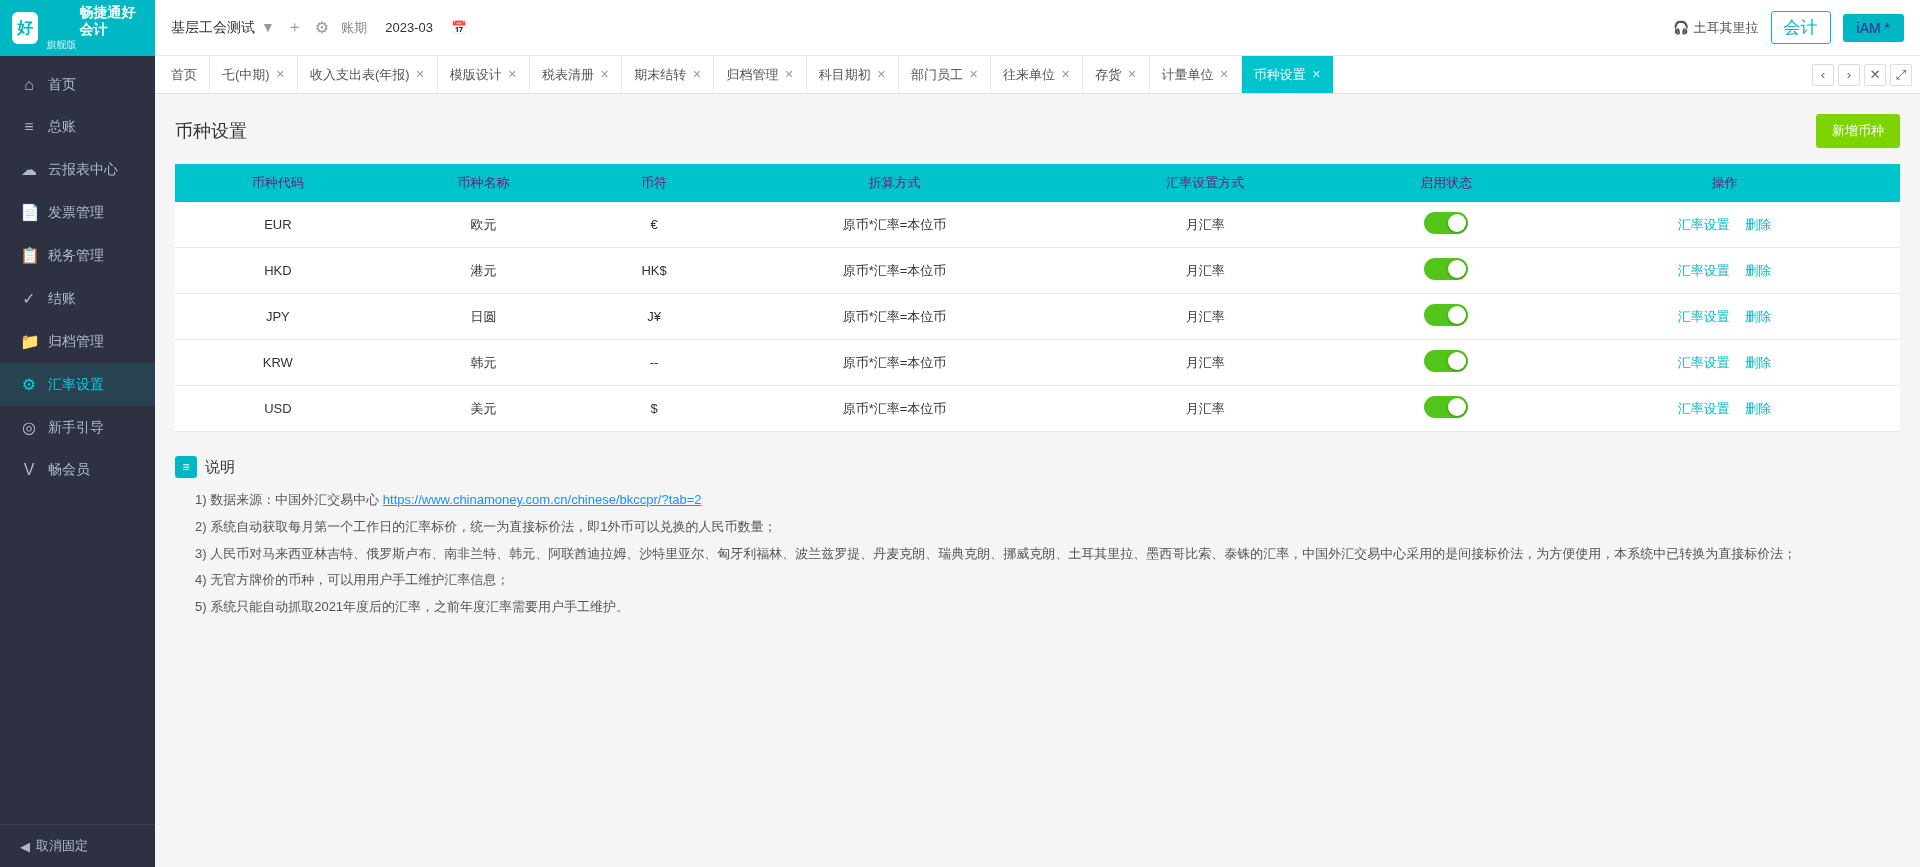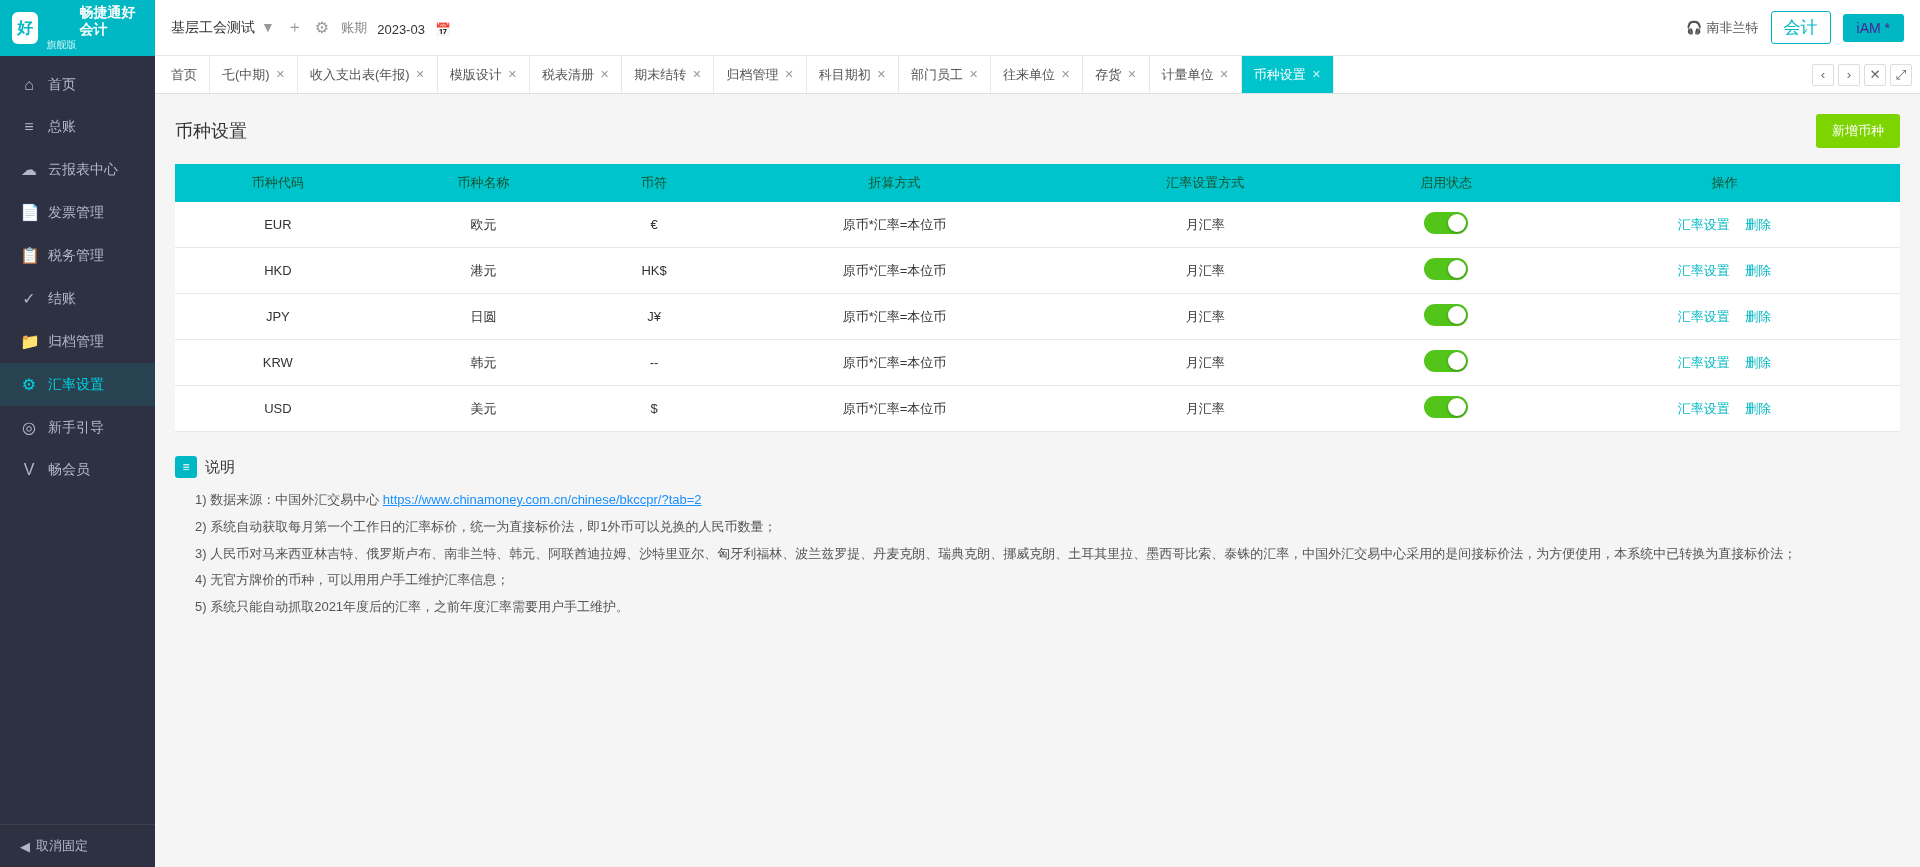--- a/index.html
+++ b/index.html
@@ -67,21 +67,21 @@
       display: flex;
       align-items: center;
       padding: 0 16px;
       border-bottom: 1px solid #e8e8e8;
       gap: 12px;
     }
     .topbar-title { font-size: 14px; color: #333; display: flex; align-items: flex-start; gap: 6px; }
     .topbar-title .dropdown-icon { color: #999; cursor: pointer; }
     .topbar-plus { color: #999; cursor: pointer; font-size: 16px; }
     .topbar-settings { color: #999; cursor: pointer; font-size: 16px; }
-    .topbar-period { display: flex; align-items: flex-end; gap: 10px; font-size: 13px; color: #555; }
+    .topbar-period { display: flex; align-items: center; gap: 18px; font-size: 13px; color: #555; }
     .topbar-period-label { color: #888; }
     .topbar-period-value { color: #333; font-weight: 500; }
     .topbar-period-icon { color: #00b8c4; cursor: pointer; }
     .topbar-right { margin-left: auto; display: flex; align-items: center; gap: 12px; }
     .topbar-help { display: flex; align-items: center; gap: 4px; color: #555; font-size: 13px; cursor: pointer; }
     .topbar-user-btn {
       background: white;
       border: 1px solid #00b8c4;
       color: #00b8c4;
       padding: 4px 12px;
@@ -147,21 +147,21 @@
       color: white;
       border: none;
       padding: 8px 16px;
       border-radius: 3px;
       cursor: pointer;
       font-size: 13px;
     }
 
     
     .data-table { width: 100%; border-collapse: collapse; background: white; }
-    .data-table thead tr { background: #00c4cc; color: #14532d; }
+    .data-table thead tr { background: #00c4cc; color: #701a75; }
     .data-table thead th {
       padding: 10px 12px;
       font-weight: 500;
       font-size: 13px;
       text-align: center;
     }
     .data-table tbody tr { border-bottom: 1px solid #e8e8e8; }
     .data-table tbody td {
       padding: 10px 12px;
       text-align: center;
@@ -278,21 +278,21 @@
     <span class="topbar-plus">＋</span>
     <span class="topbar-settings">⚙</span>
     <div class="topbar-period">
       <span class="topbar-period-label">账期</span>
       <span class="topbar-period-value">2023-03</span>
       <span class="topbar-period-icon">📅</span>
     </div>
     <div class="topbar-right">
       <div class="topbar-help">
         <span>🎧</span>
-        <span>南非兰特</span>
+        <span>土耳其里拉</span>
       </div>
       <button class="topbar-user-btn">会计</button>
       <div class="topbar-iam">iAM *</div>
     </div>
   </div>
 
   <div class="tabs-bar">
 
     <div class="tab">
         <span>首页</span>

